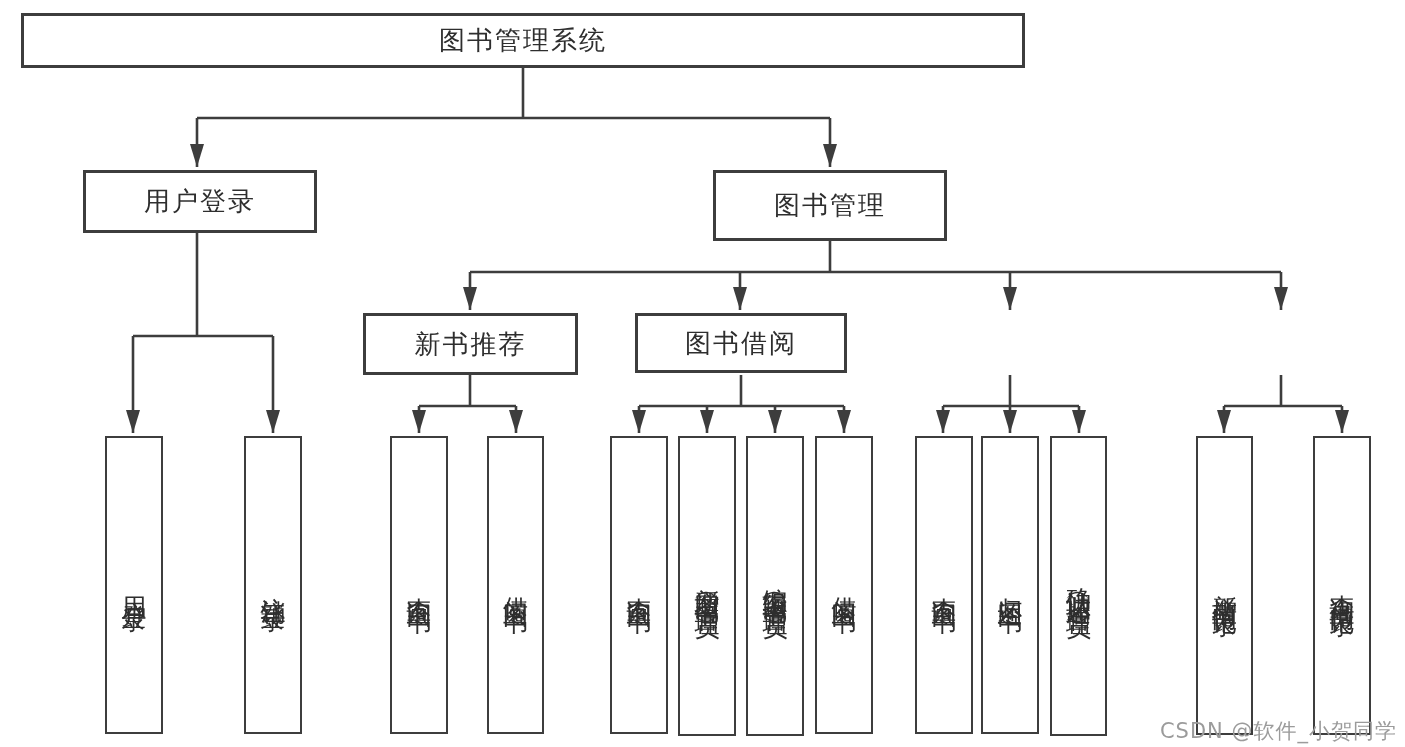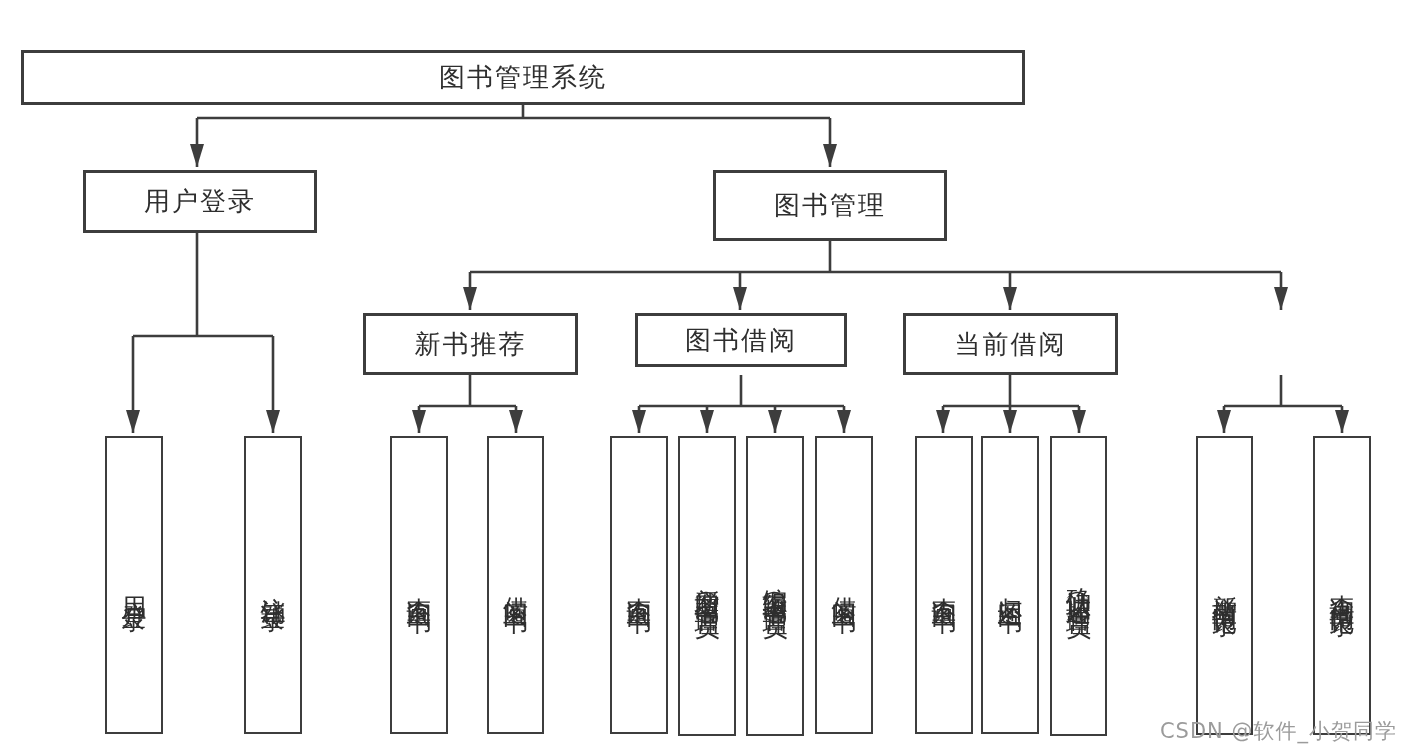--- a/index.html
+++ b/index.html
@@ -84,39 +84,36 @@
     <line class="cline" x1="844" y1="406" x2="844" y2="433" marker-end="url(#arrowhead)"></line>
 
     <line class="cline" x1="943" y1="406" x2="943" y2="433" marker-end="url(#arrowhead)"></line>
     <line class="cline" x1="1010" y1="406" x2="1010" y2="433" marker-end="url(#arrowhead)"></line>
     <line class="cline" x1="1079" y1="406" x2="1079" y2="433" marker-end="url(#arrowhead)"></line>
 
     <line class="cline" x1="1224" y1="406" x2="1224" y2="433" marker-end="url(#arrowhead)"></line>
     <line class="cline" x1="1342" y1="406" x2="1342" y2="433" marker-end="url(#arrowhead)"></line>
   </svg>
 
-  <div class="box hbox" style="left:21px; top:13px; width:1004px; height:55px;margin-top:37px;">
+  <div class="box hbox" style="left:21px; top:13px; width:1004px; height:55px;">
     <span>图书管理系统</span>
   </div>
 
   <div class="box hbox" style="left:83px; top:170px; width:234px; height:63px;">
     <span>用户登录</span>
   </div>
   <div class="box hbox" style="left:713px; top:170px; width:234px; height:71px;">
     <span>图书管理</span>
   </div>
 
   <div class="box hbox" style="left:363px; top:313px; width:215px; height:62px;">
     <span>新书推荐</span>
   </div>
-  <div class="box hbox" style="left:635px; top:313px; width:212px; height:54px;">
+  <div class="box hbox" style="left:635px; top:313px; width:212px; height:60px;">
     <span>图书借阅</span>
-  </div>
-  <div class="box hbox" style="left:903px; top:313px; width:215px; height:62px;">
-    <span>当前借阅</span>
   </div>
 
   <div class="box leaf" style="left:105px; top:436px; width:58px; height:298px;">
     <span>用户登录</span>
   </div>
   <div class="box leaf" style="left:244px; top:436px; width:58px; height:298px;">
     <span>注销登录</span>
   </div>
 
   <div class="box leaf" style="left:390px; top:436px; width:58px; height:298px;">

